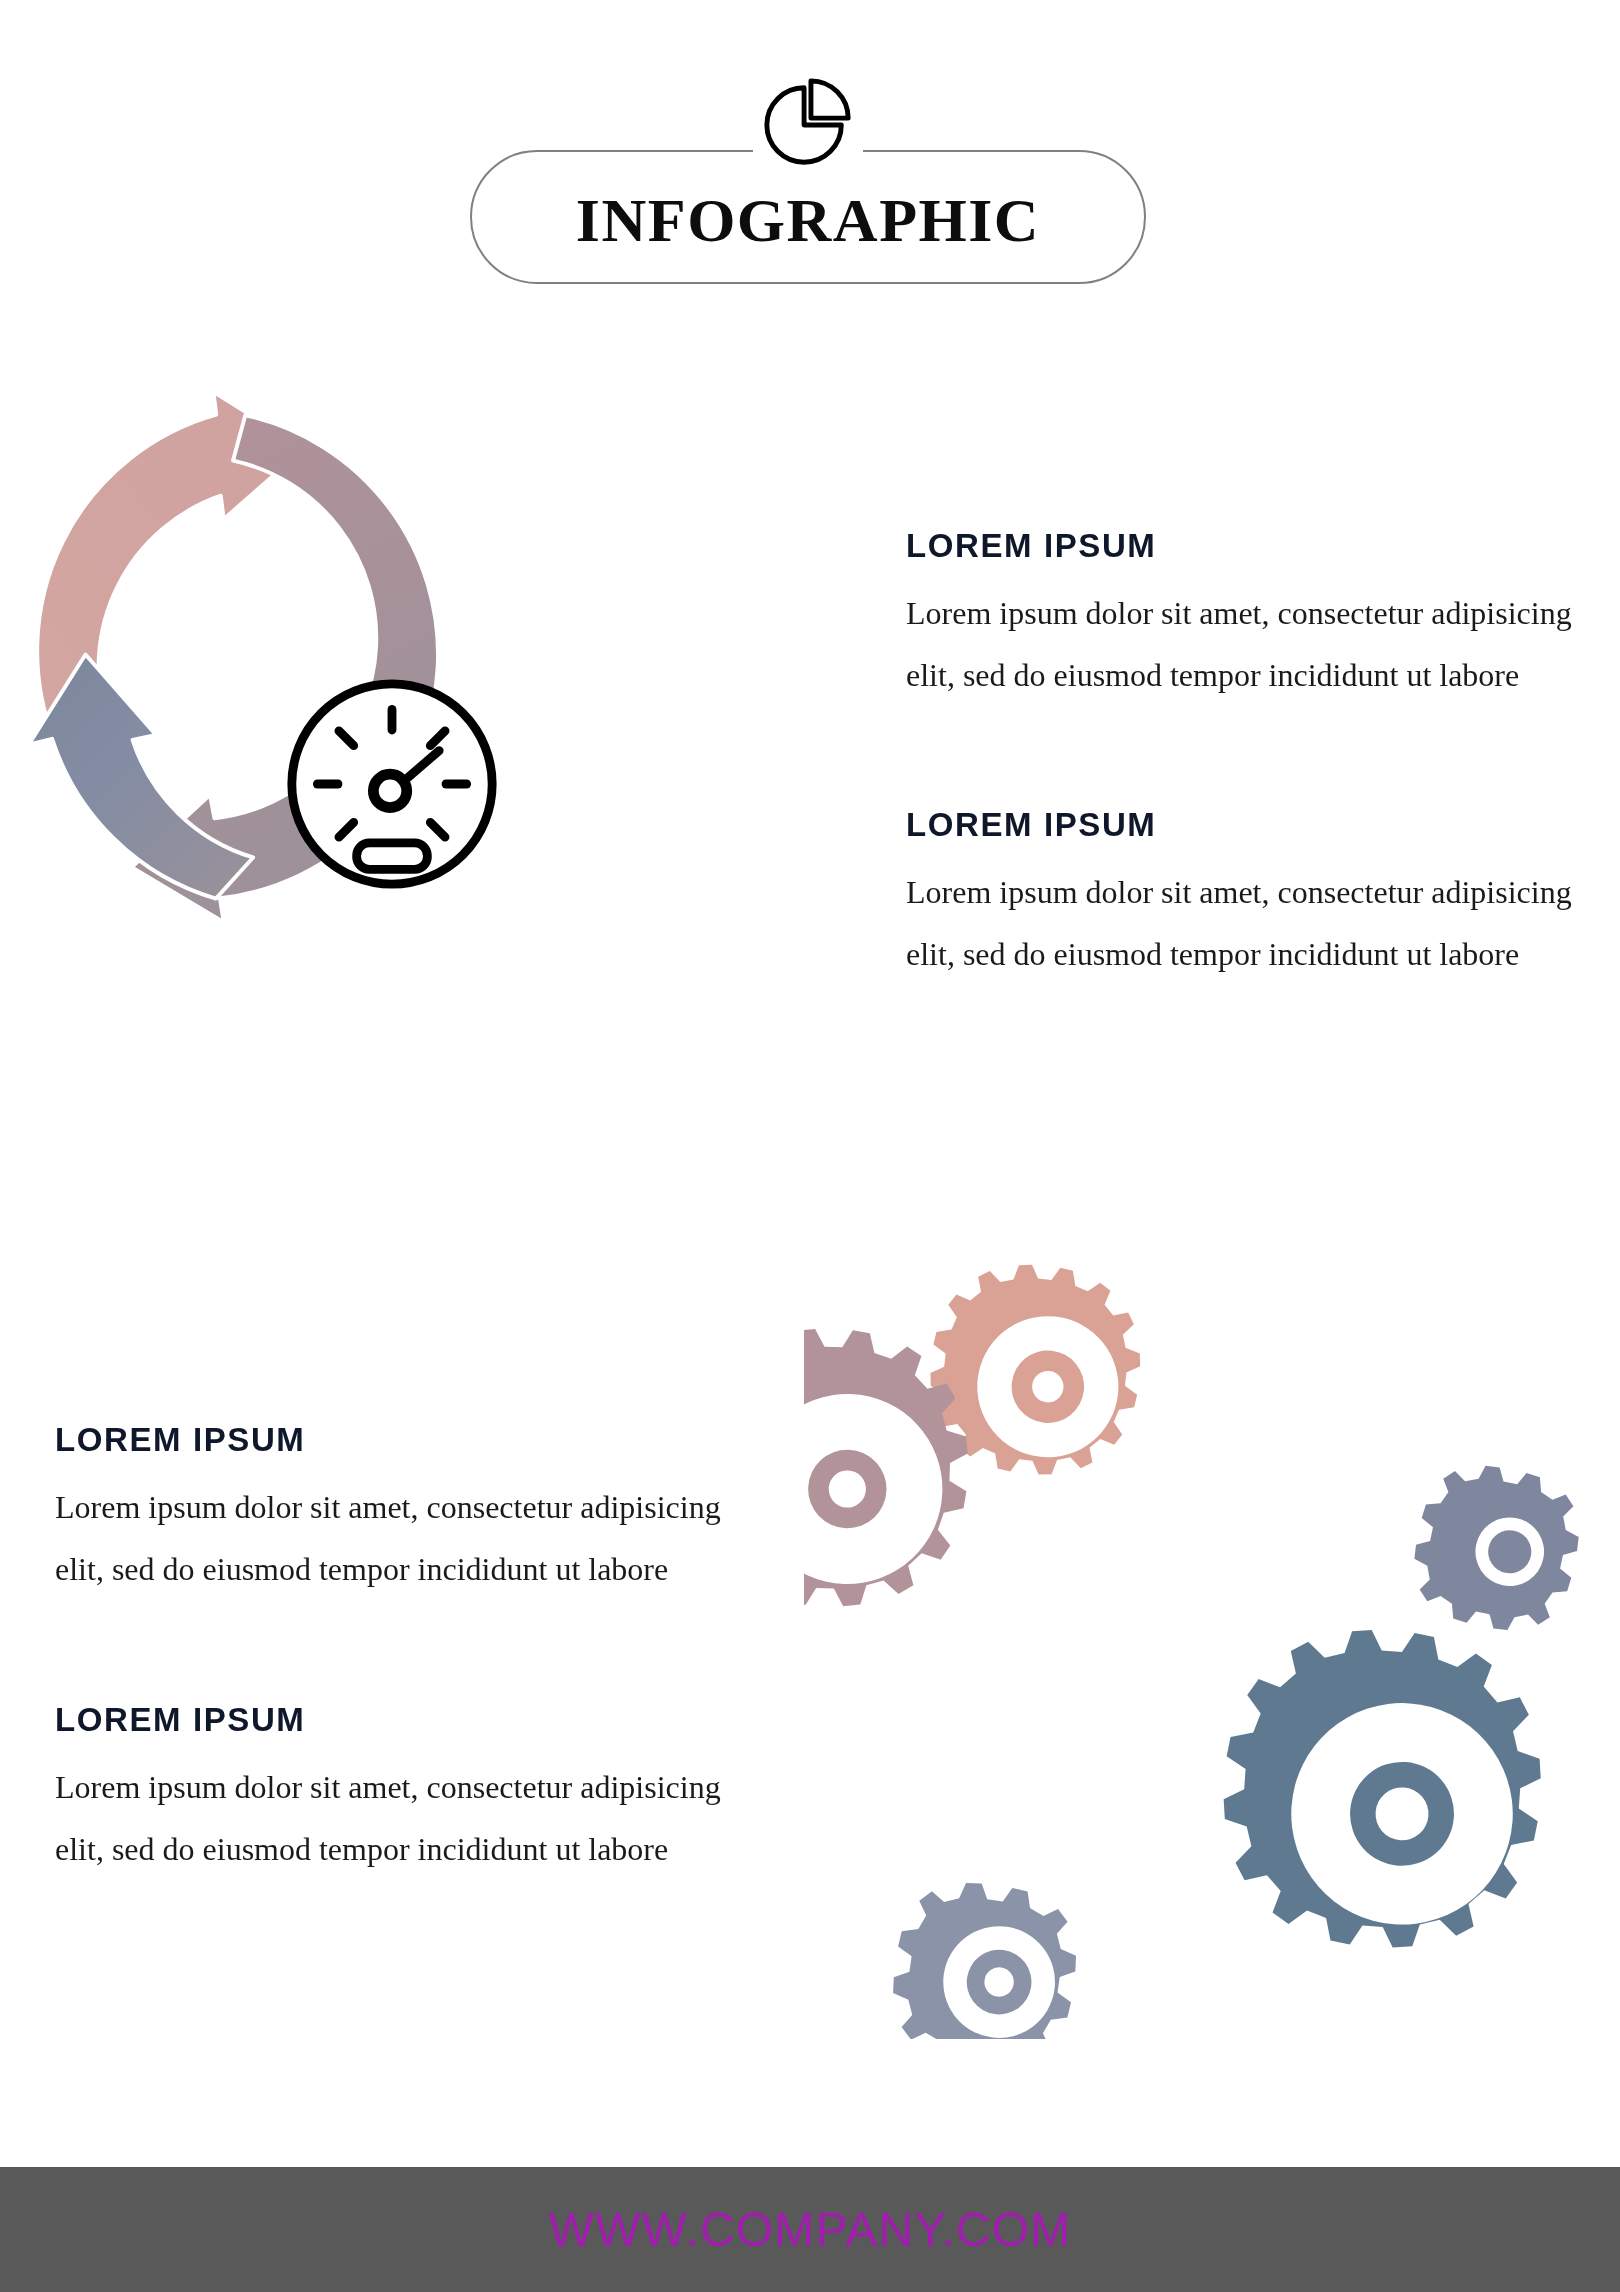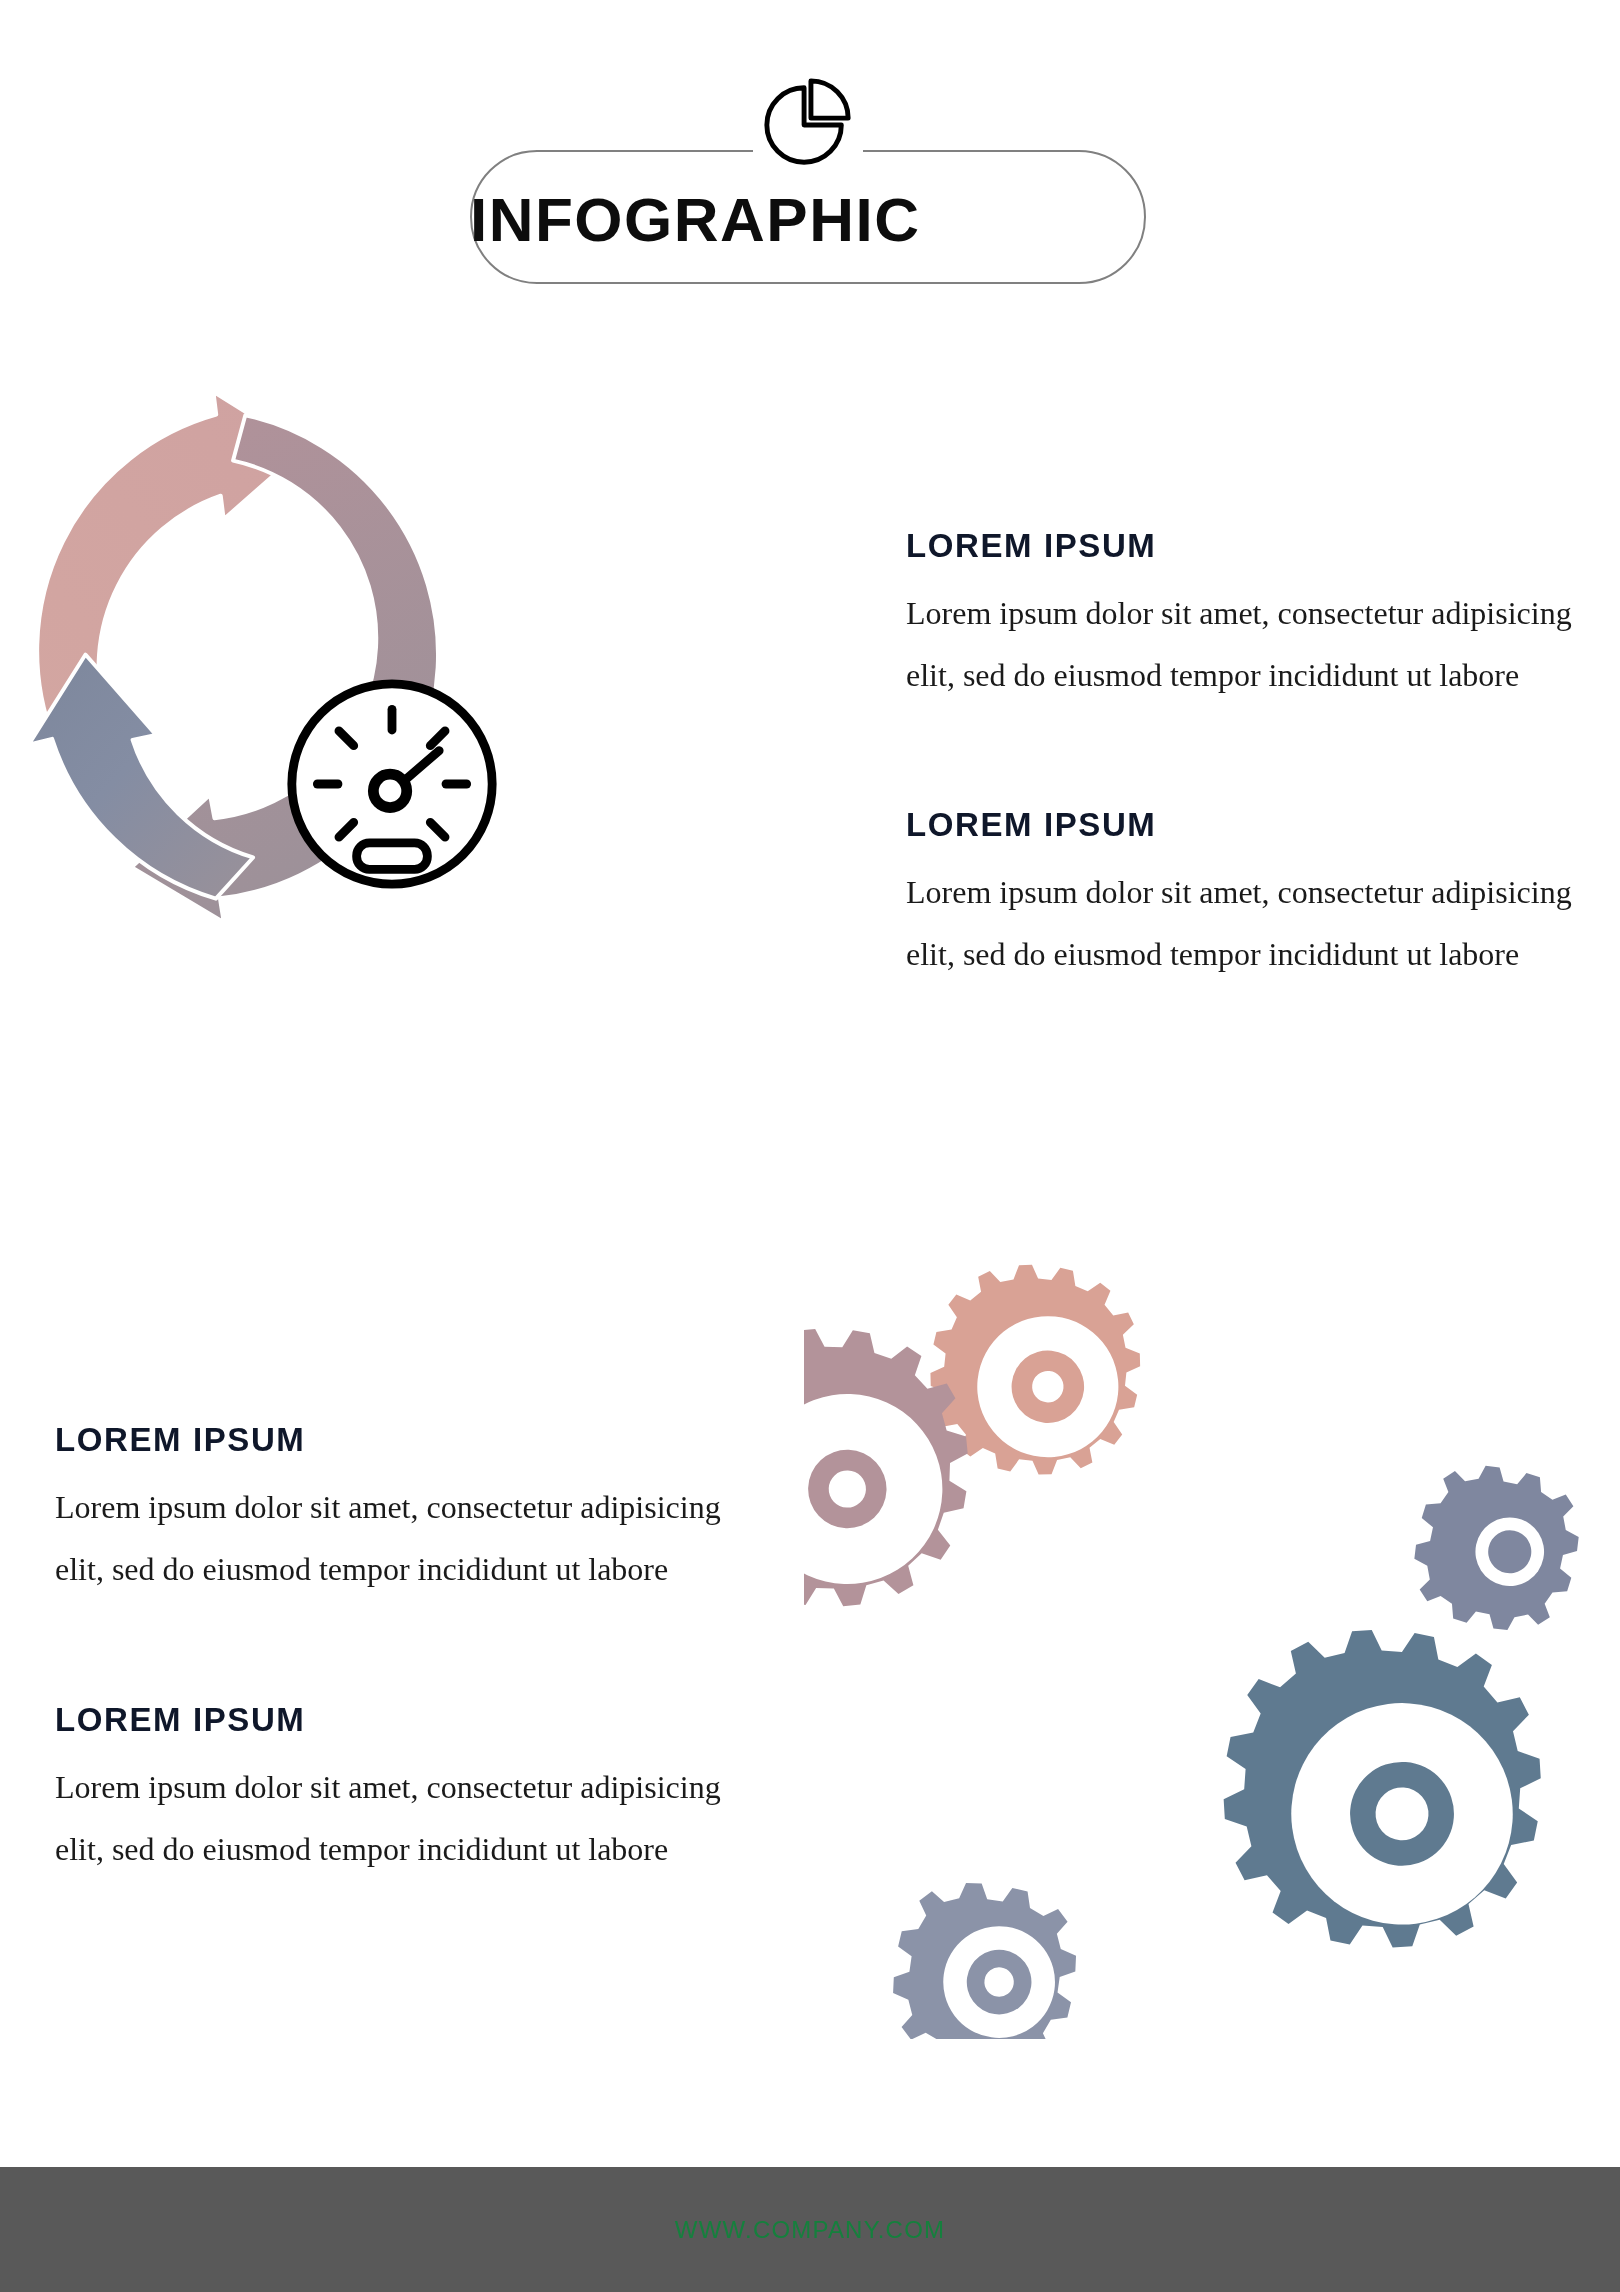--- a/index.html
+++ b/index.html
@@ -35,25 +35,26 @@
     box-sizing: border-box;
     background: #ffffff;
   }
   .title-text {
     position: absolute;
     left: 470px;
     top: 176px;
     width: 676px;
     height: 88px;
     line-height: 88px;
+    text-align: center;
     font-size: 62px;
     font-weight: bold;
     letter-spacing: 1.5px;
     color: #0d0d0d;
-    font-family: Liberation Sans, sans-serif;
+    font-family: Liberation Serif, serif;
   }
   .pie-icon {
     position: absolute;
     left: 753px;
     top: 76px;
     width: 110px;
     height: 98px;
     background: #ffffff;
   }
 
@@ -116,23 +117,23 @@
     background: #595959;
   }
   .footer-text {
     position: absolute;
     left: 0;
     top: 2167px;
     width: 1620px;
     height: 120px;
     line-height: 125px;
     text-align: center;
-    color: #15803d;
+    color: #a21caf;
     font-family: "Liberation Sans", sans-serif;
-    font-size: 24px;
+    font-size: 48px;
     letter-spacing: 1.2px;
   }
 </style>
 </head>
 <body>
 
 <div class="header-zone">
 
   <div class="title-pill"></div>
 

